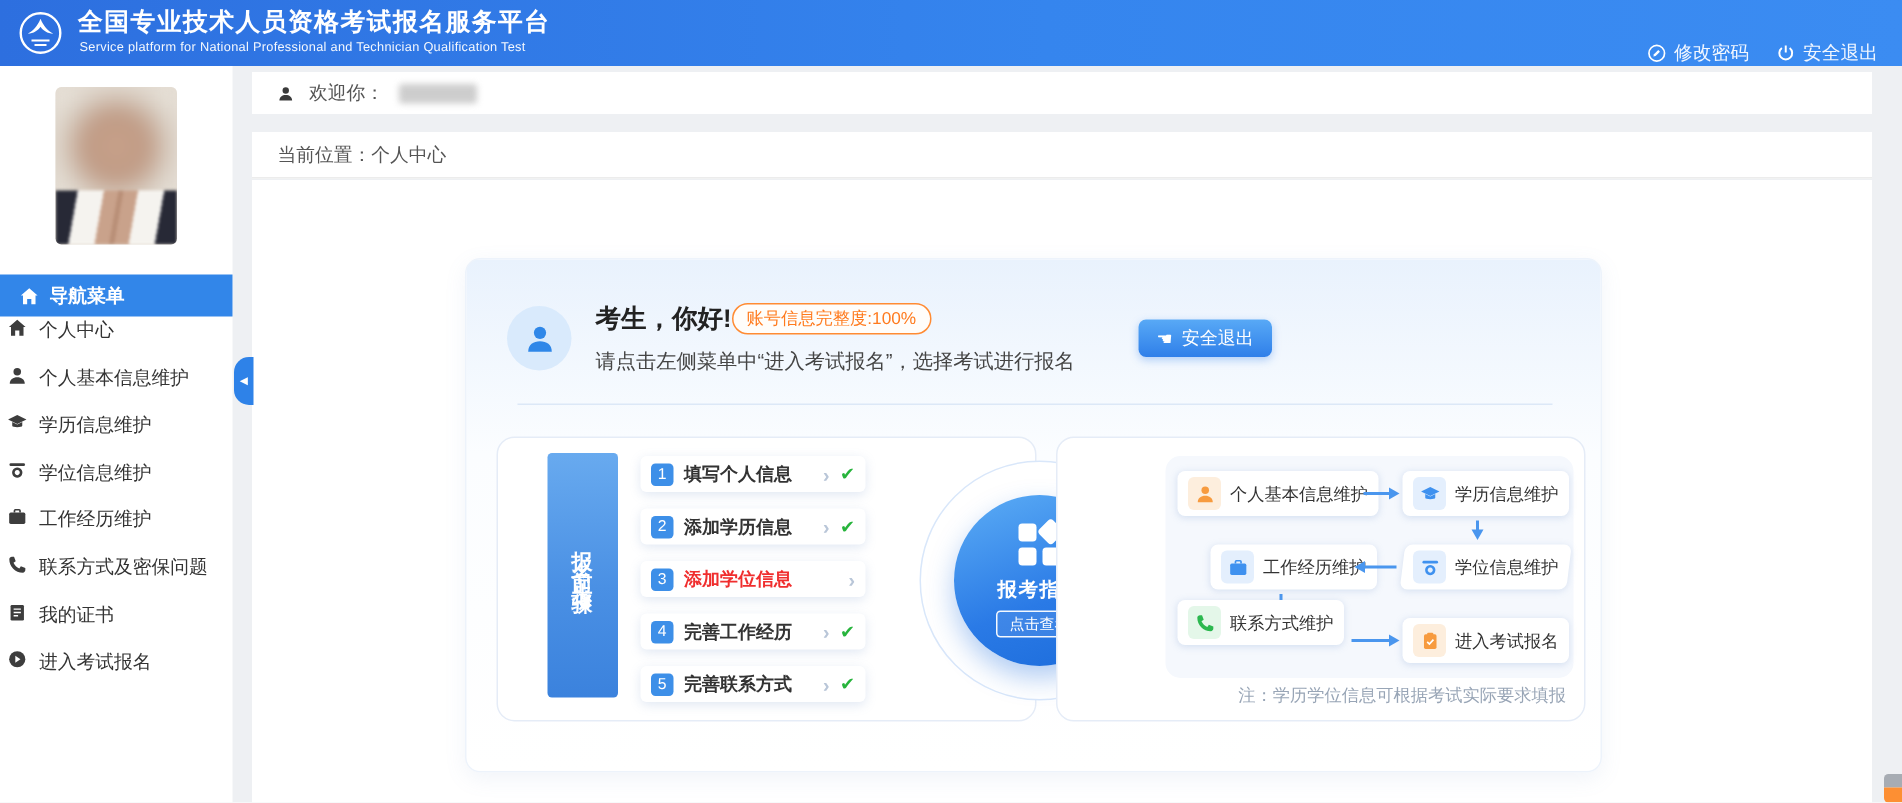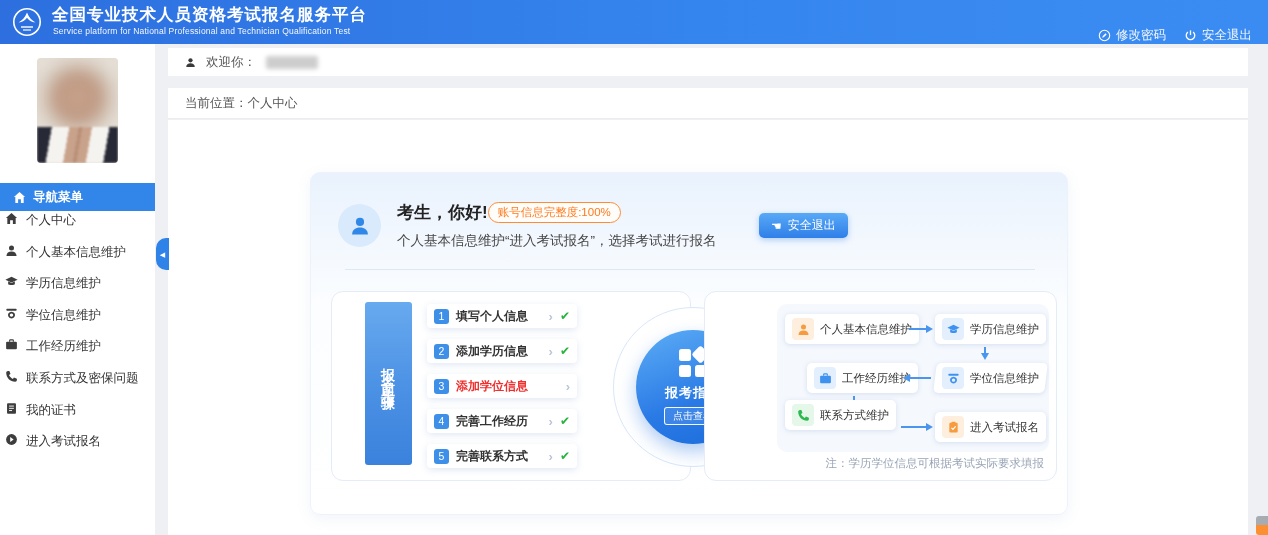--- a/index.html
+++ b/index.html
@@ -266,21 +266,21 @@
       <div class="g-avatar">
         <svg width="22" height="22" viewBox="0 0 14 14" fill="#2f87e8">
             <circle cx="7" cy="4.4" r="2.6"></circle>
             <path d="M2 12.4 C2 9.4 4.2 8 7 8 C9.8 8 12 9.4 12 12.4 Z"></path>
           </svg>
       </div>
       <div class="g-titlerow">
         <span class="g-title">考生，你好!</span>
         <span class="g-badge">账号信息完整度:100%</span>
       </div>
-      <div class="g-tip">个人基本信息维护“进入考试报名”，选择考试进行报名</div>
+      <div class="g-tip">请点击左侧菜单中“进入考试报名”，选择考试进行报名</div>
       <div class="faq-btn">
         <span>☚</span>
         <span>安全退出</span>
       </div>
       <div class="divider"></div>
 
       <div class="lpanel">
         <div class="banner">
           <span class="vtext">报名前步骤</span>
           <span class="hand">☚</span>

